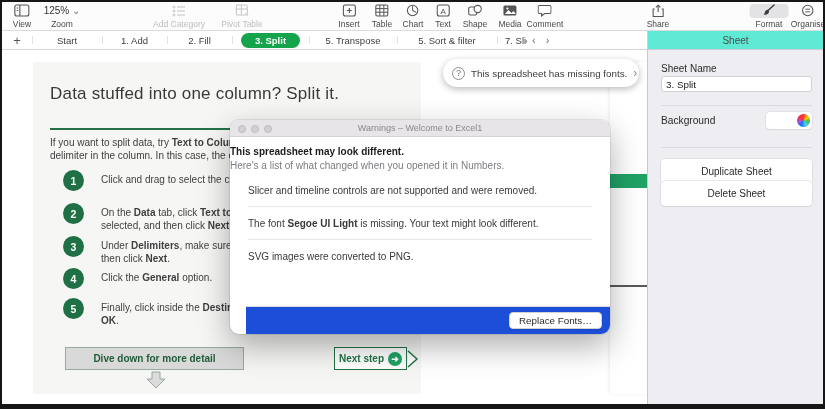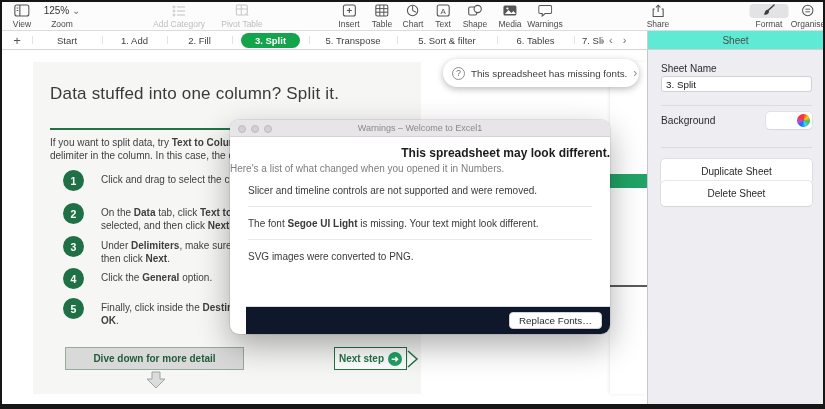--- a/index.html
+++ b/index.html
@@ -62,26 +62,26 @@
   #notice .ntext{font-size:9.8px;color:#3c3c3c;white-space:nowrap;flex:1;}
   #notice .chev{color:#8e8e8e;font-size:12px;}
   
   #dialog{position:absolute;left:228px;top:70px;width:380px;height:214px;background:#fff;border-radius:9px;
     box-shadow:0 12px 32px rgba(0,0,0,.32),0 0 0 1px rgba(0,0,0,.08);z-index:20;overflow:hidden;}
   #dlg-titlebar{height:17px;background:#e7e5e7;border-bottom:1px solid #d4d2d4;position:relative;
     display:flex;align-items:center;justify-content:center;}
   .tl{position:absolute;top:5px;width:8px;height:8px;border-radius:50%;background:#d2d0d2;border:.5px solid #bdbbbd;}
   #tl1{left:8px;} #tl2{left:21px;} #tl3{left:34px;}
   #dlg-title{font-size:9px;color:#8a8a8a;}
-  #dlg-heading{text-align:right;font-size:12px;font-weight:bold;color:#1c1c1e;margin-top:9px;}
+  #dlg-heading{text-align:left;font-size:10px;font-weight:bold;color:#1c1c1e;margin-top:9px;}
   #dlg-sub{font-size:10px;color:#7d7d82;margin-top:3px;}
   #dlg-list{position:absolute;left:18px;right:18px;top:54px;}
   .dlg-item{font-size:10px;color:#3a3a3a;padding:11px 0 10px 0;border-bottom:1px solid #e8e8e8;}
   .dlg-item:last-child{border-bottom:none;}
-  #dlg-footer{position:absolute;left:16px;right:0;bottom:0;height:28px;background:#0f172a;border-top:1px solid #dadadd;
+  #dlg-footer{position:absolute;left:16px;right:0;bottom:0;height:28px;background:#1d4ed8;border-top:1px solid #dadadd;
     display:flex;align-items:center;justify-content:flex-end;padding:0 8px;}
   #replace-btn{background:#fff;border:1px solid #d2d2d6;border-radius:4px;font-size:9.8px;color:#2a2a2a;
     padding:2px 9px;box-shadow:0 .5px 1px rgba(0,0,0,.12);cursor:pointer;}
   
   #sidebar{position:absolute;left:645px;top:0;width:176px;height:354px;background:#eeedf1;border-left:1px solid #c8c8cc;}
   #sheetname-label{position:absolute;left:13px;top:13px;font-size:10px;color:#2b2b2b;}
   #sheetname-input{position:absolute;left:13px;top:26px;width:151px;height:16px;background:#fff;
     border:1px solid #d2d1d6;border-radius:3px;font-size:9.8px;color:#222;padding:0 4px;}
   .sb-div{position:absolute;left:13px;width:151px;height:1px;background:#dadae0;}
   #bg-label{position:absolute;left:13px;top:65px;font-size:10.2px;color:#2b2b2b;}
@@ -197,21 +197,21 @@
           </svg>
       </span>
       <span class="tlabel">Media</span>
     </div>
     <div class="tbitem" style="left:543px">
       <span class="ticon">
         <svg class="ic" width="14" height="13" viewBox="0 0 14 13">
             <path d="M2 1.5 h10 a1.5 1.5 0 0 1 1.5 1.5 v5 a1.5 1.5 0 0 1 -1.5 1.5 h-5 l-3 2.5 v-2.5 h-2 a1.5 1.5 0 0 1 -1.5 -1.5 v-5 a1.5 1.5 0 0 1 1.5 -1.5z" fill="none" stroke="#555" stroke-width="1.1"></path>
           </svg>
       </span>
-      <span class="tlabel">Warnings</span>
+      <span class="tlabel">Comment</span>
     </div>
     <div class="tbitem" style="left:656px">
       <span class="ticon">
         <svg class="ic" width="13" height="14" viewBox="0 0 13 14">
             <path d="M3 5 h-1.5 v7.5 h10 v-7.5 h-1.5" fill="none" stroke="#555" stroke-width="1.1"></path>
             <line x1="6.5" y1="1.5" x2="6.5" y2="8" stroke="#555" stroke-width="1.1"></line>
             <path d="M4.3 3.4 L6.5 1.2 L8.7 3.4" fill="none" stroke="#555" stroke-width="1.1"></path>
           </svg>
       </span>
       <span class="tlabel">Share</span>
@@ -240,21 +240,20 @@
   <div id="tabbar">
     <div class="tabcell" id="tab-add">+</div>
     <div class="tabcell" style="width:70px">Start</div>
     <div class="tabcell" style="width:65px">1. Add</div>
     <div class="tabcell" style="width:65px">2. Fill</div>
     <div class="tabcell" style="width:77px">
         <span class="tabpill">3. Split</span>
       </div>
     <div class="tabcell" style="width:88px">5. Transpose</div>
     <div class="tabcell" style="width:100px">5. Sort &amp; filter</div>
-    <div class="tabcell" style="width:77px">6. Tables</div>
     <div class="tabcell" style="width:30px;justify-content:flex-start;padding-left:8px;">7. Slic</div>
     <span class="tnav">‹</span>
     <span class="tnav">›</span>
   </div>
   <div id="sheet-header">Sheet</div>
 
   <div id="main">
     <div id="canvas">
 
       <div id="card">

